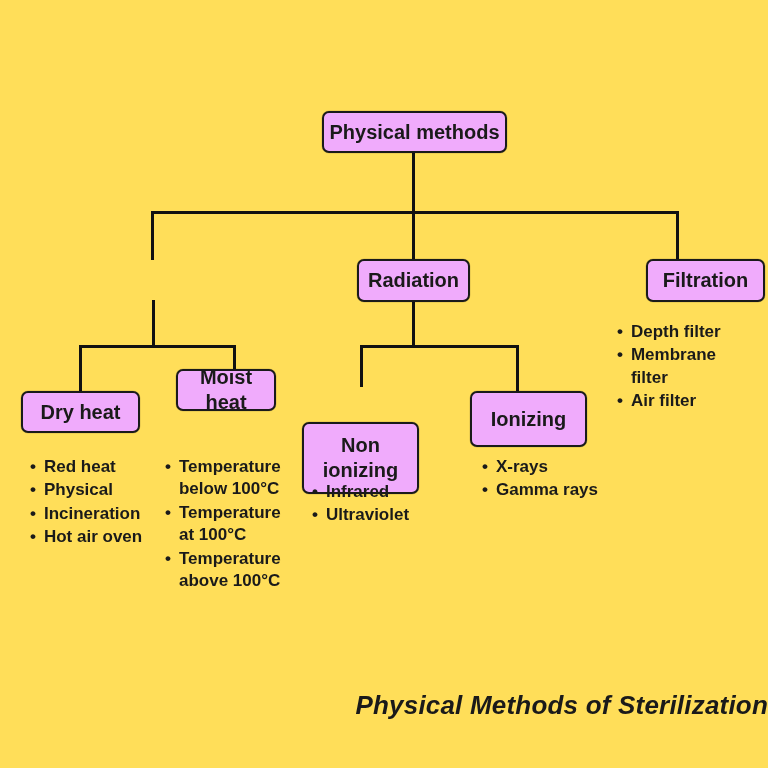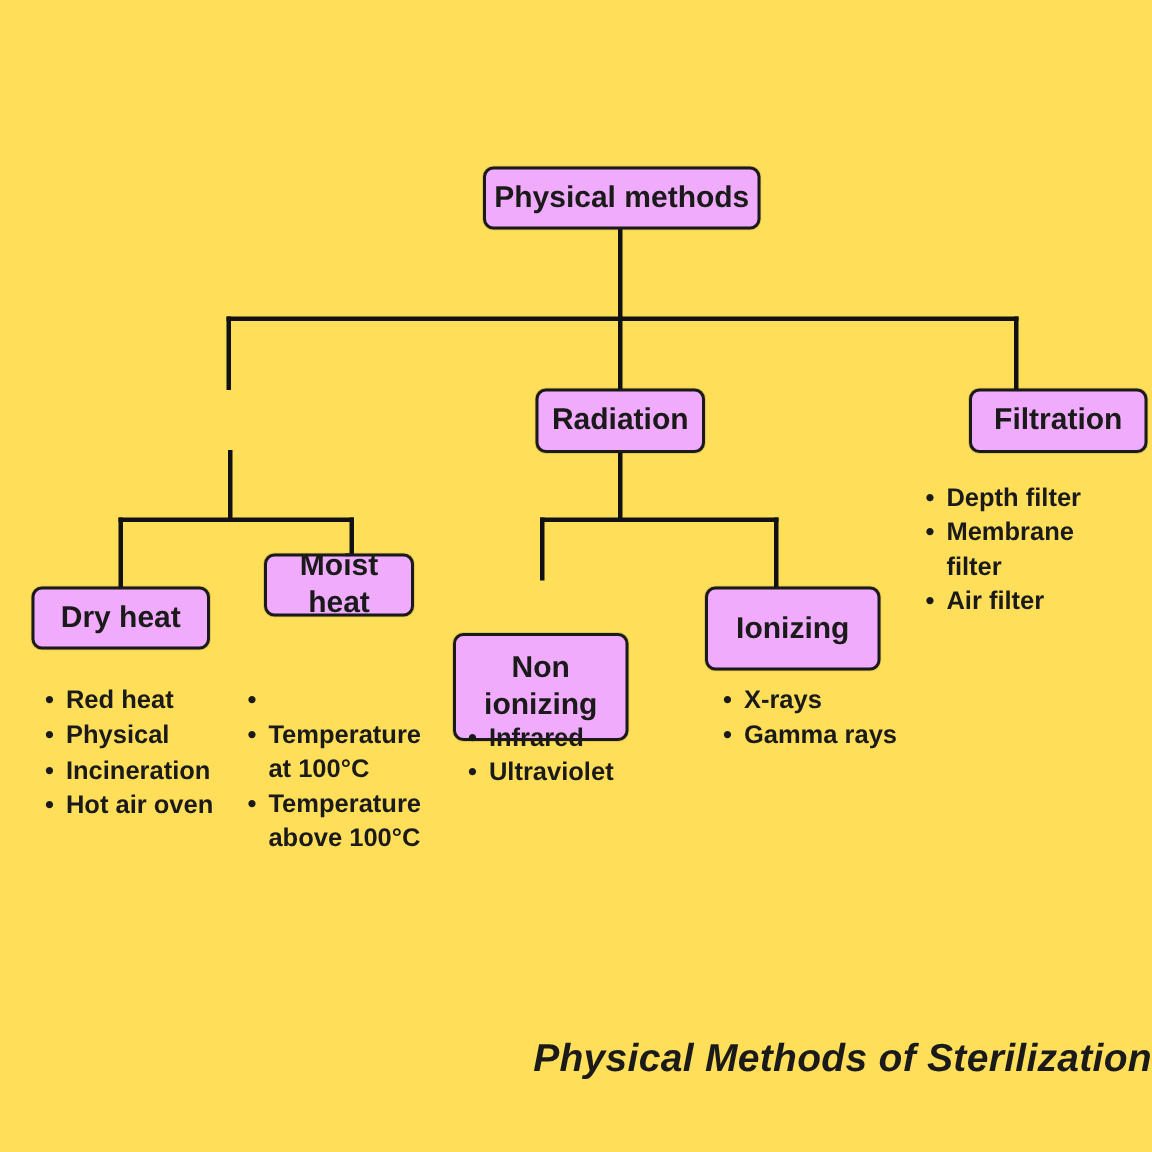--- a/index.html
+++ b/index.html
@@ -110,20 +110,21 @@
     </div>
     <div class="bitem">
       <span class="bullet">•</span>
       <span>Hot air oven</span>
     </div>
   </div>
 
   <div class="blist" style="left:165px;top:456px;width:132px;">
     <div class="bitem">
       <span class="bullet">•</span>
+      <span>Temperature below 100°C</span>
     </div>
     <div class="bitem">
       <span class="bullet">•</span>
       <span>Temperature at 100°C</span>
     </div>
     <div class="bitem">
       <span class="bullet">•</span>
       <span>Temperature above 100°C</span>
     </div>
   </div>

